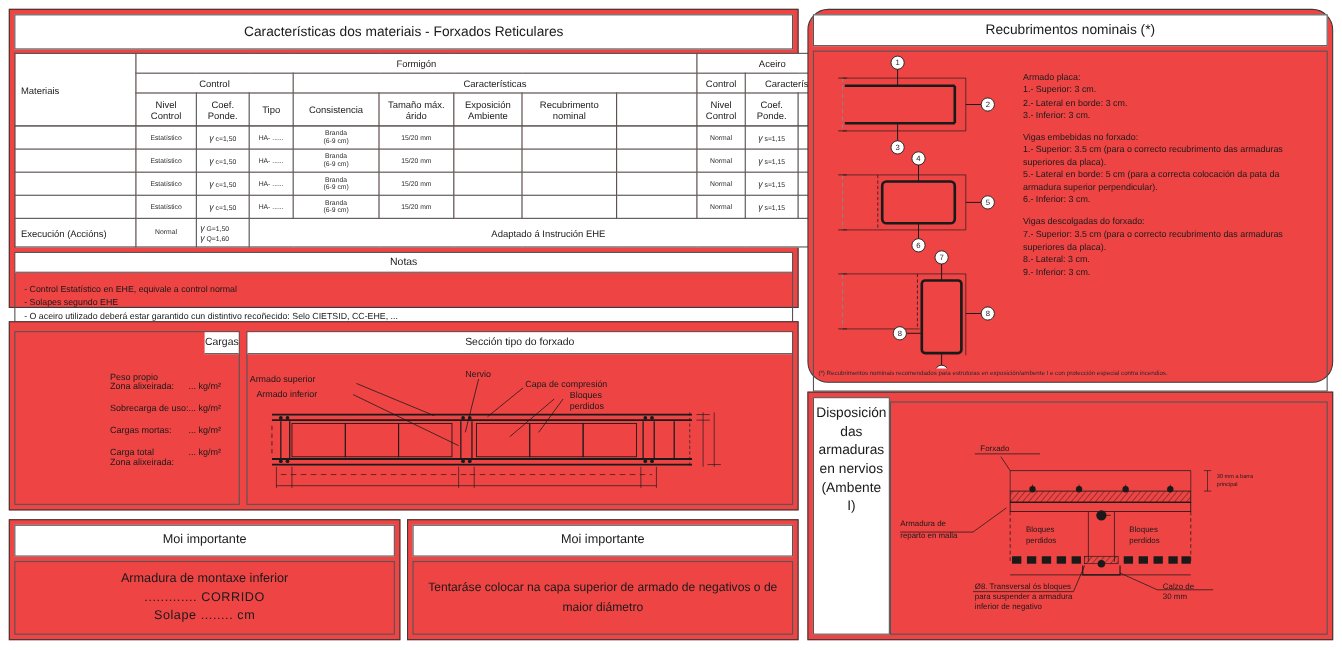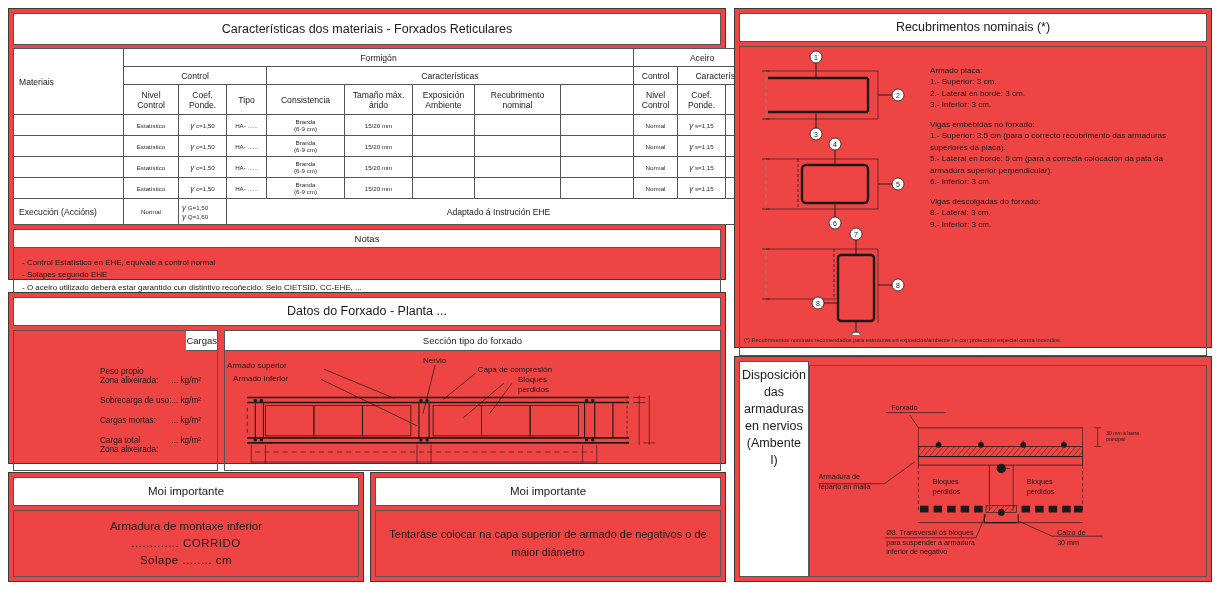--- a/index.html
+++ b/index.html
@@ -302,21 +302,20 @@
           <div>- Control Estatístico en EHE, equivale a control normal</div>
           <div>- Solapes segundo EHE</div>
           <div>- O aceiro utilizado deberá estar garantido cun distintivo recoñecido: Selo CIETSID, CC-EHE, ...</div>
         </div>
       </div>
     </div>
   </div>
 
   <div class="panel" style="left:8px; top:292px; width:718px; height:172px; padding:4px;">
     <div style="display:flex;flex-direction:column;height:100%;">
-      <div class="band" style="flex:0 0 26px;line-height:17px;">Datos do Forxado - Planta ...</div>
 
       <div style="display:flex;flex:1 1 auto;gap:6px;margin-top:4px;">
 
         <div style="flex:0 0 205px;border:1px solid #555;display:flex;flex-direction:column;box-sizing:border-box;align-items:flex-end;">
           <div class="band small" style="border:none;border-bottom:1px solid #555;padding:4px 0;">Cargas</div>
           <div class="cargas-list">
             <div class="cargas-row">
               <div>
                 <div>Peso propio</div>
                 <div>Zona alixeirada:</div>
@@ -453,21 +452,21 @@
       <div class="band" style="flex:0 0 26px;line-height:17px;font-size:11.5px;">Moi importante</div>
       <div style="flex:1 1 auto;border:1px solid #555;margin-top:4px;display:flex;align-items:center;justify-content:center;box-sizing:border-box;padding:0 6px;">
         <div style="text-align:center;font-size:11px;line-height:1.6;">
           <div>Tentaráse colocar na capa superior de armado de negativos o de</div>
           <div>maior diámetro</div>
         </div>
       </div>
     </div>
   </div>
 
-  <div class="panel" style="left:734px; top:8px; width:478px; height:340px; padding:4px;">
+  <div class="panel" style="left:734px; top:8px; width:478px; height:340px; padding:4px;border-radius:19px;">
     <div style="display:flex;flex-direction:column;height:100%;">
       <div class="band" style="flex:0 0 26px;line-height:17px;">Recubrimentos nominais (*)</div>
 
       <div style="flex:1 1 auto;border:1px solid #555;margin-top:4px;display:flex;flex-direction:column;box-sizing:border-box;">
         <div style="flex:1 1 auto;display:flex;">
 
           <div style="flex:0 0 182px;position:relative;">
             <svg class="svg-wrap" viewBox="0 0 182 288" preserveAspectRatio="xMidYMid meet">
               <g stroke="#1a1a1a" fill="none">
 
@@ -561,20 +560,21 @@
               <div>3.- Inferior: 3 cm.</div>
             </div>
             <div class="grp">
               <div>Vigas embebidas no forxado:</div>
               <div>1.- Superior: 3.5 cm (para o correcto recubrimento das armaduras superiores da placa).</div>
               <div>5.- Lateral en borde: 5 cm (para a correcta colocación da pata da armadura superior perpendicular).</div>
               <div>6.- Inferior: 3 cm.</div>
             </div>
             <div class="grp">
               <div>Vigas descolgadas do forxado:</div>
+              <div>7.- Superior: 3.5 cm (para o correcto recubrimento das armaduras superiores da placa).</div>
               <div>8.- Lateral: 3 cm.</div>
               <div>9.- Inferior: 3 cm.</div>
             </div>
           </div>
         </div>
         <div class="footnote" style="flex:0 0 18px;padding-top:2px;">(*) Recubrimentos nominais recomendados para estruturas en exposición/ambente I e con protección especial contra incendios.</div>
       </div>
     </div>
   </div>
 

